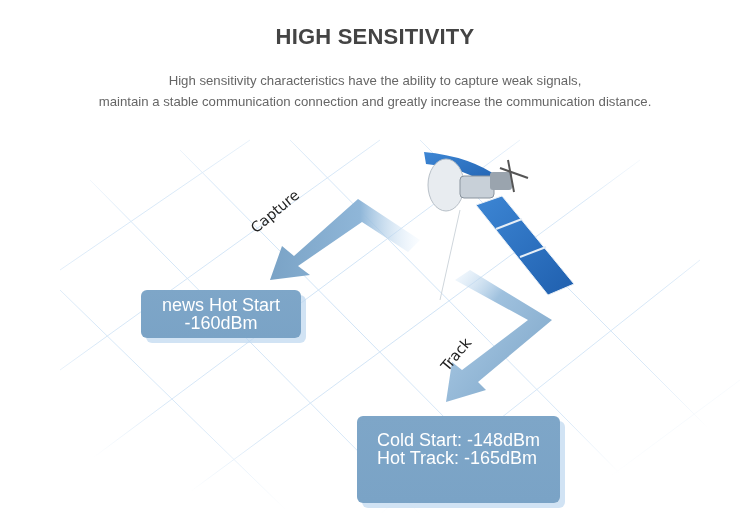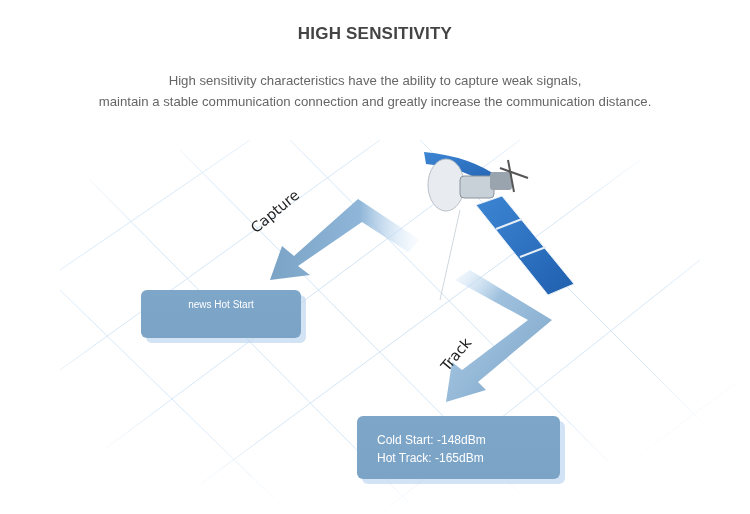--- a/index.html
+++ b/index.html
@@ -1,22 +1,22 @@
 <!DOCTYPE html>
 <html><head>
 <meta charset="utf-8">
 <style>
   html,body{margin:0;padding:0;background:#ffffff;}
   body{width:750px;height:514px;position:relative;overflow:hidden;font-family:"Liberation Sans","DejaVu Sans",sans-serif;}
-  .title{position:absolute;top:24px;left:0;width:750px;text-align:center;font-size:17px;font-weight:bold;color:#444444;letter-spacing:0.2px;}
+  .title{position:absolute;top:24px;left:0;width:750px;text-align:center;font-size:22px;font-weight:bold;color:#444444;letter-spacing:0.2px;}
   .desc{position:absolute;top:70px;left:0;width:750px;text-align:center;font-size:13.2px;line-height:21px;color:#666666;}
   .scene{position:absolute;left:0;top:130px;width:750px;height:384px;}
   .box{position:absolute;background:linear-gradient(180deg,#7ea6c8 0%,#7aa3c6 100%);border-radius:6px;color:#ffffff;box-shadow:5px 5px 0 rgba(190,215,240,0.7);}
-  .box1{left:141px;top:160px;width:160px;height:48px;text-align:center;font-size:10px;line-height:18px;padding-top:6px;box-sizing:border-box;}
-  .box2{left:357px;top:286px;width:203px;height:63px;font-size:12px;line-height:18px;padding:15px 0 0 20px;box-sizing:border-box;}
+  .box1{left:141px;top:160px;width:160px;height:48px;text-align:center;font-size:18px;line-height:18px;padding-top:6px;box-sizing:border-box;}
+  .box2{left:357px;top:286px;width:203px;height:87px;font-size:18px;line-height:18px;padding:15px 0 0 20px;box-sizing:border-box;}
   .label{position:absolute;font-size:14.5px;color:#222222;font-family:"DejaVu Sans",sans-serif;}
   .lab-capture{left:258px;top:90px;transform:rotate(-40deg);transform-origin:left bottom;}
   .lab-track{left:450px;top:228px;transform:rotate(-50deg);transform-origin:left bottom;}
 </style>
 </head>
 <body>
 
 <div class="title">HIGH SENSITIVITY</div>
 <div class="desc">
   <div>High sensitivity characteristics have the ability to capture weak signals,</div>
@@ -83,19 +83,20 @@
       <line x1="496" y1="99" x2="522" y2="89" stroke="#e6eef6" stroke-width="2"></line>
       <line x1="520" y1="127" x2="546" y2="117" stroke="#e6eef6" stroke-width="2"></line>
     </g>
   </svg>
 
   <div class="label lab-capture">Capture</div>
   <div class="label lab-track">Track</div>
 
   <div class="box box1">
     <div>news Hot Start</div>
+    <div>-160dBm</div>
   </div>
 
   <div class="box box2">
     <div>Cold Start: -148dBm</div>
     <div>Hot Track: -165dBm</div>
   </div>
 </div>
 
 </body></html>

